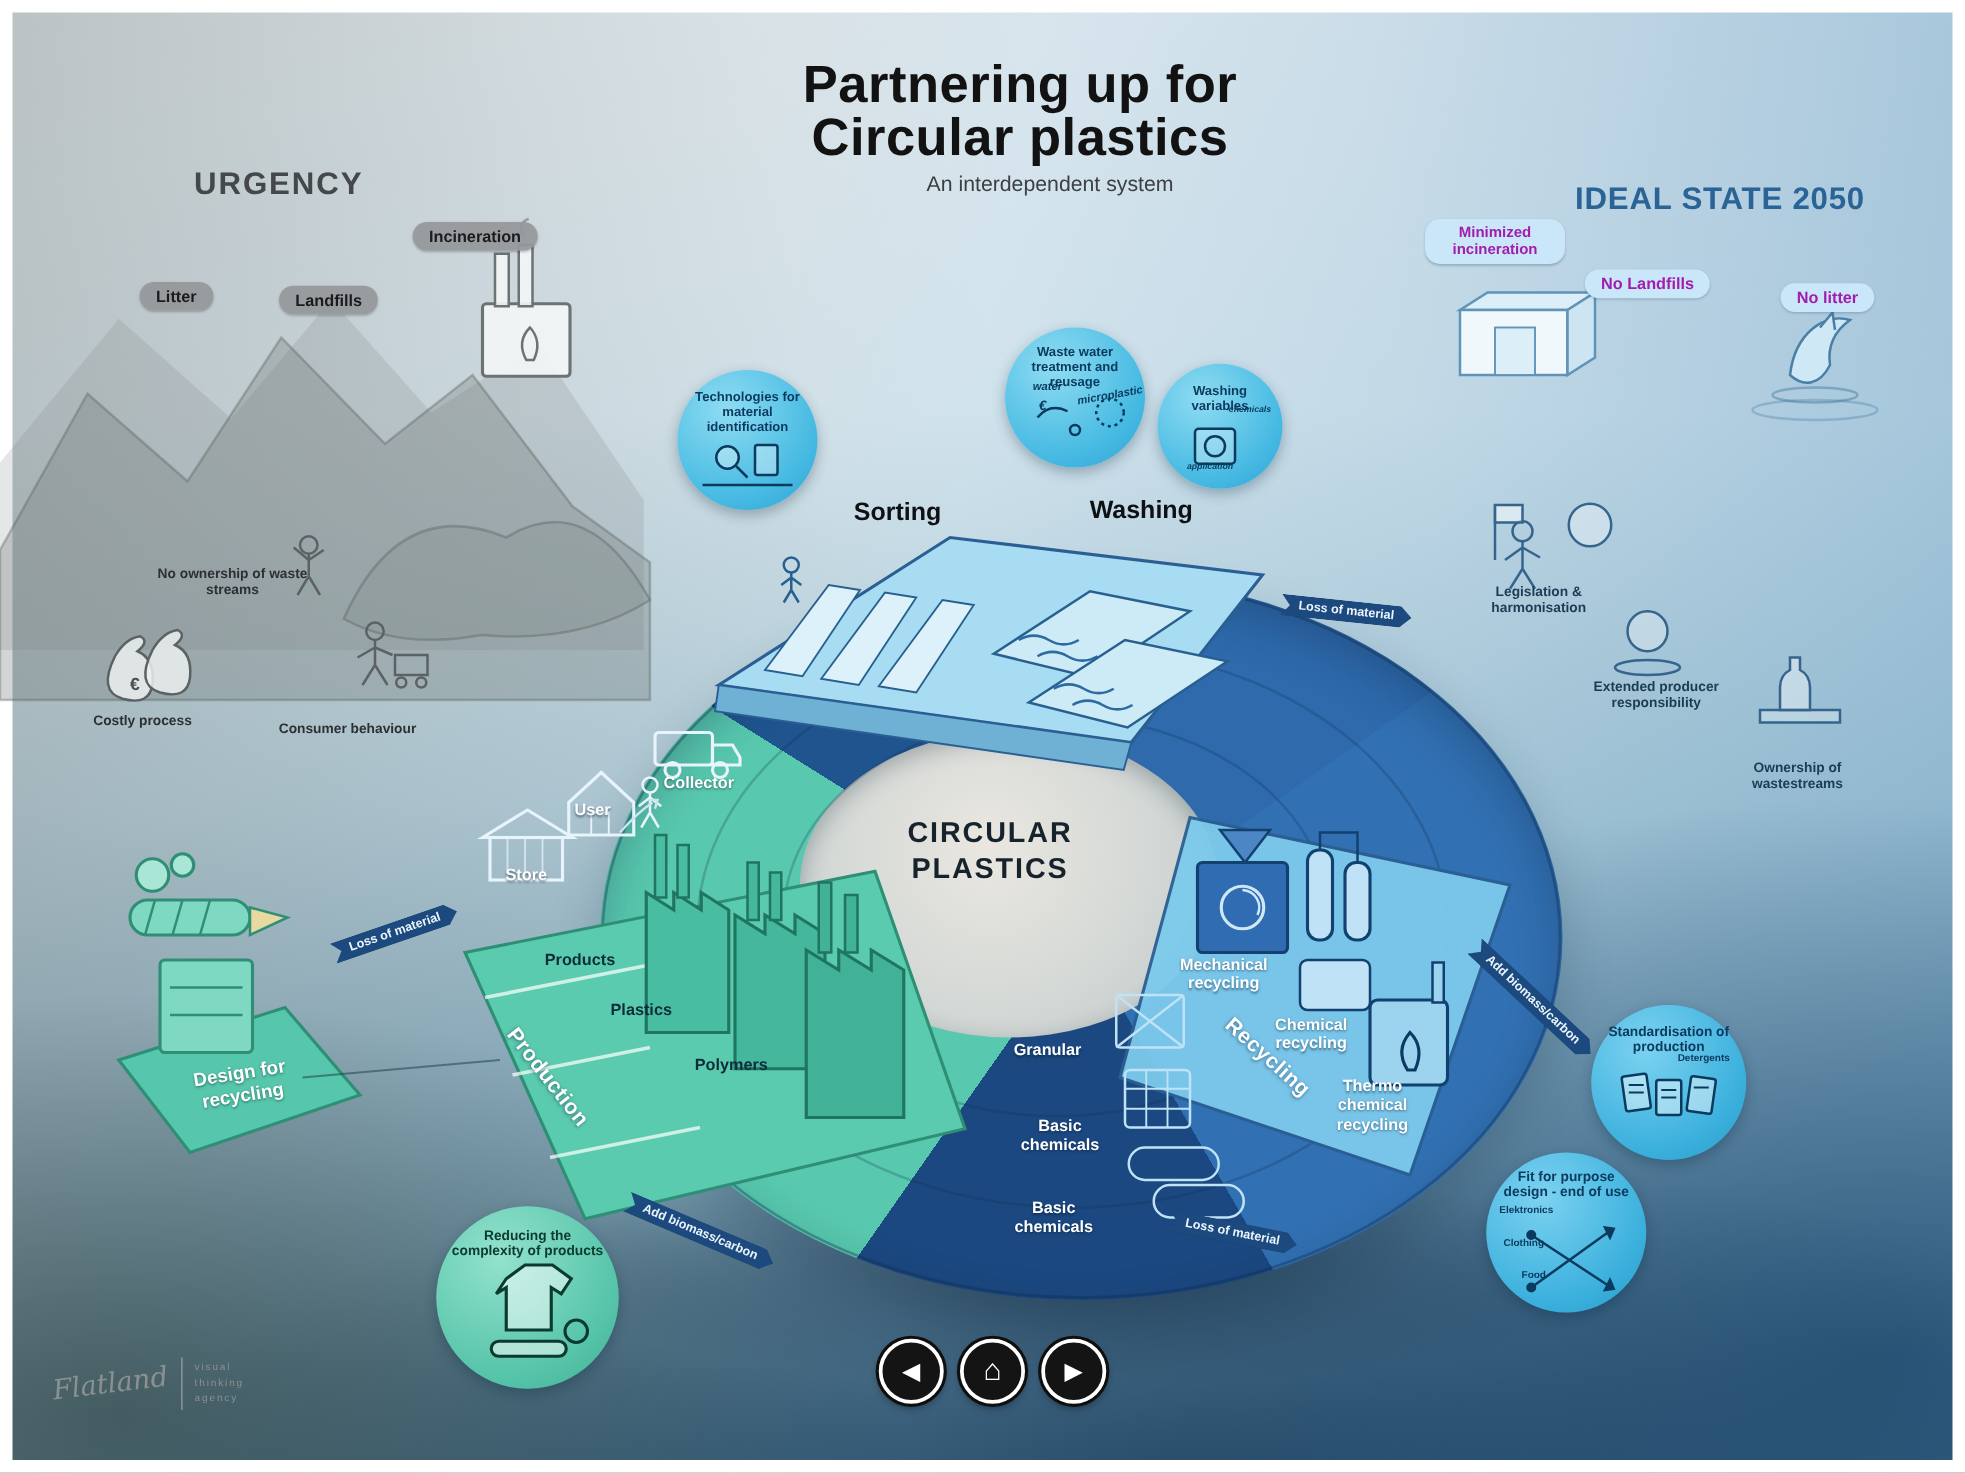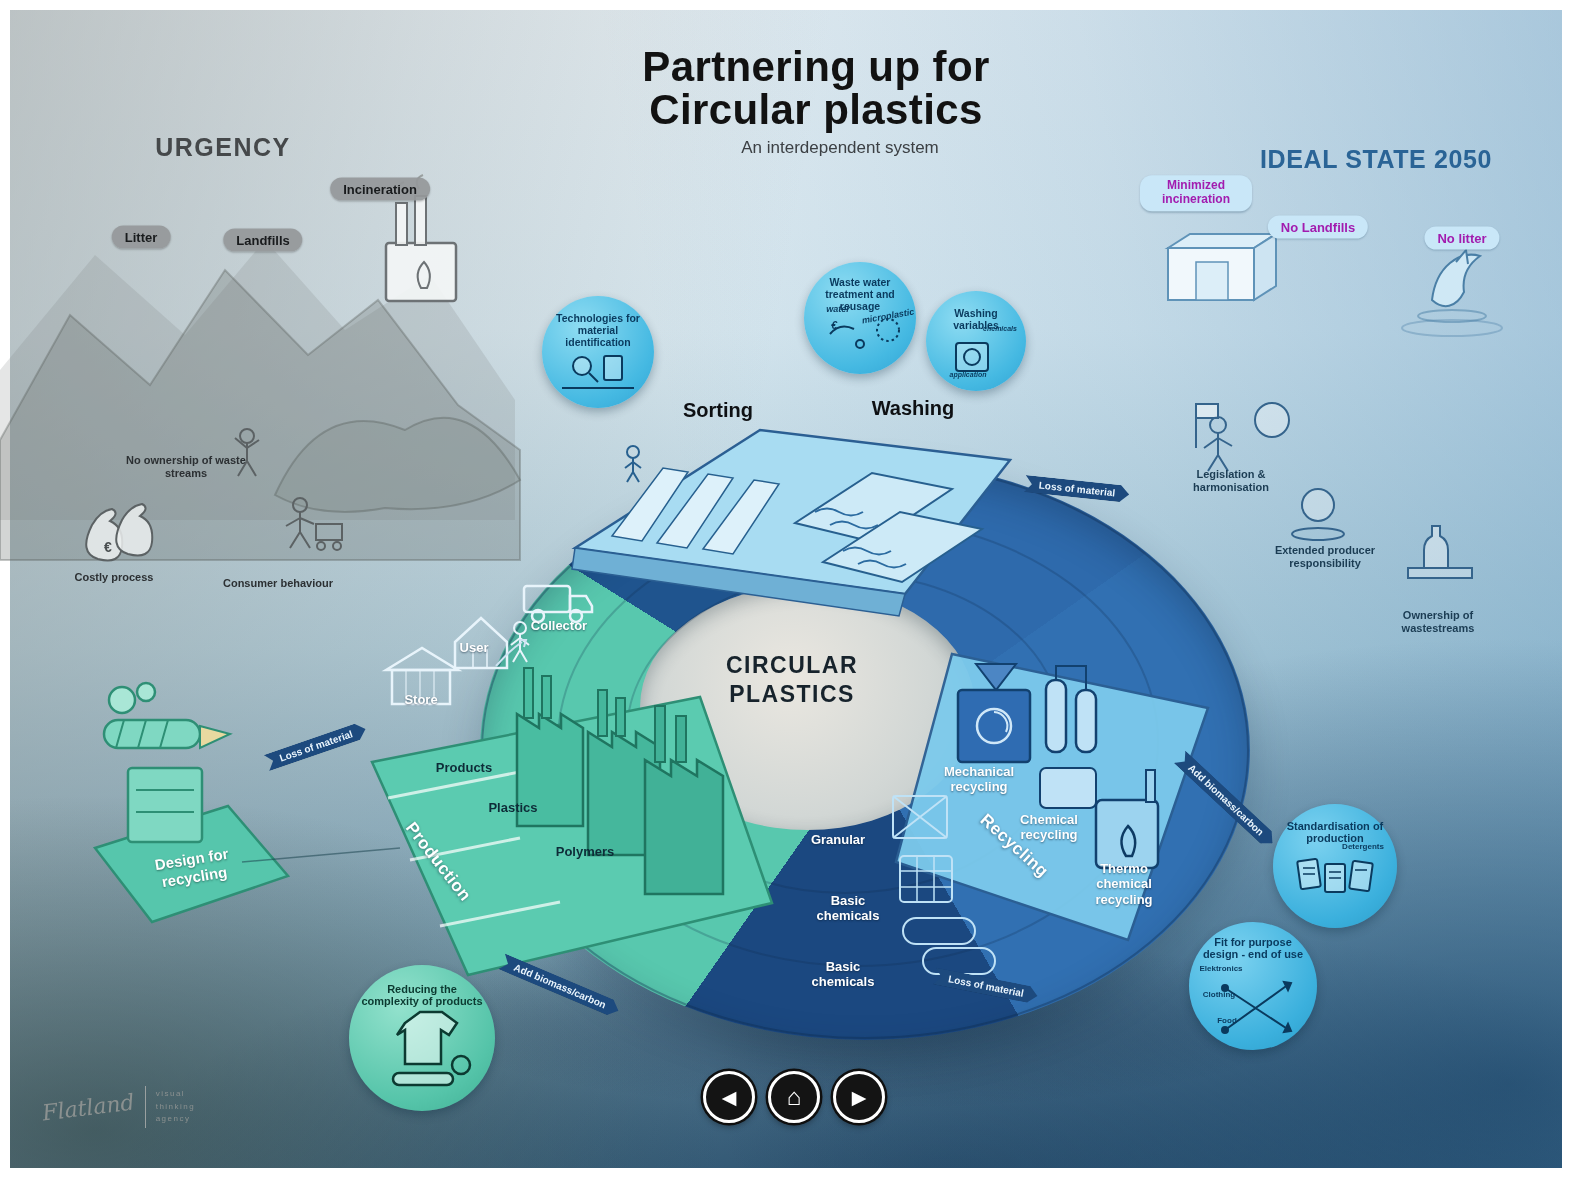--- a/index.html
+++ b/index.html
@@ -283,21 +283,21 @@
   <div class="lbl ring-lbl nw" style="left:474px;top:648px;">User</div>
   <div class="lbl ring-lbl nw" style="left:421px;top:700px;">Store</div>
 
   <div class="lbl dark-lbl nw" style="left:464px;top:768px;">Products</div>
   <div class="lbl dark-lbl nw" style="left:513px;top:808px;">Plastics</div>
   <div class="lbl dark-lbl nw" style="left:585px;top:852px;">Polymers</div>
   <div class="lbl rot-lbl nw" style="left:438px;top:862px;transform:translate(-50%,-50%) rotate(52deg);">Production</div>
 
   <div class="lbl ring-lbl" style="left:979px;top:779px;width:84px;">Mechanical recycling</div>
   <div class="lbl ring-lbl" style="left:1049px;top:827px;width:80px;">Chemical recycling</div>
-  <div class="lbl ring-lbl" style="left:1124px;top:884px;width:86px;">Thermo chemical recycling</div>
+  <div class="lbl ring-lbl" style="left:1098px;top:884px;width:86px;">Thermo chemical recycling</div>
   <div class="lbl rot-lbl nw" style="left:1014px;top:846px;transform:translate(-50%,-50%) rotate(42deg);">Recycling</div>
 
   <div class="lbl ring-lbl nw" style="left:838px;top:840px;">Granular</div>
   <div class="lbl ring-lbl" style="left:848px;top:908px;width:80px;">Basic chemicals</div>
   <div class="lbl ring-lbl" style="left:843px;top:974px;width:80px;">Basic chemicals</div>
 
   <div class="ribbon" style="left:1077px;top:489px;transform:translate(-50%,-50%) rotate(6deg);">Loss of material</div>
   <div class="ribbon" style="left:316px;top:746px;transform:translate(-50%,-50%) rotate(-19deg);">Loss of material</div>
   <div class="ribbon" style="left:560px;top:986px;transform:translate(-50%,-50%) rotate(23deg);">Add biomass/carbon</div>
   <div class="ribbon" style="left:986px;top:986px;transform:translate(-50%,-50%) rotate(11deg);">Loss of material</div>

